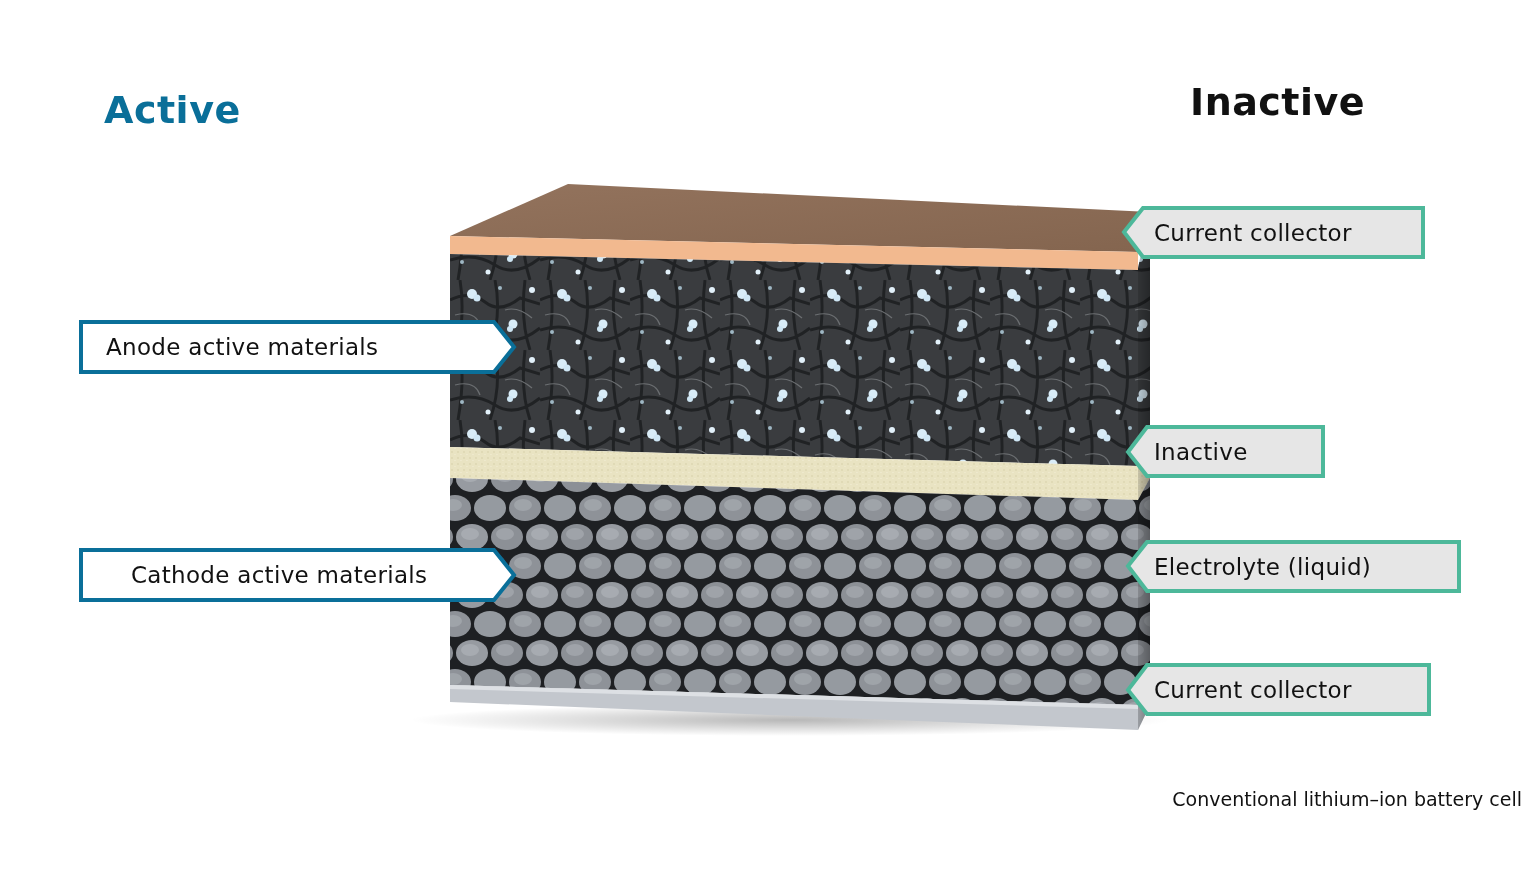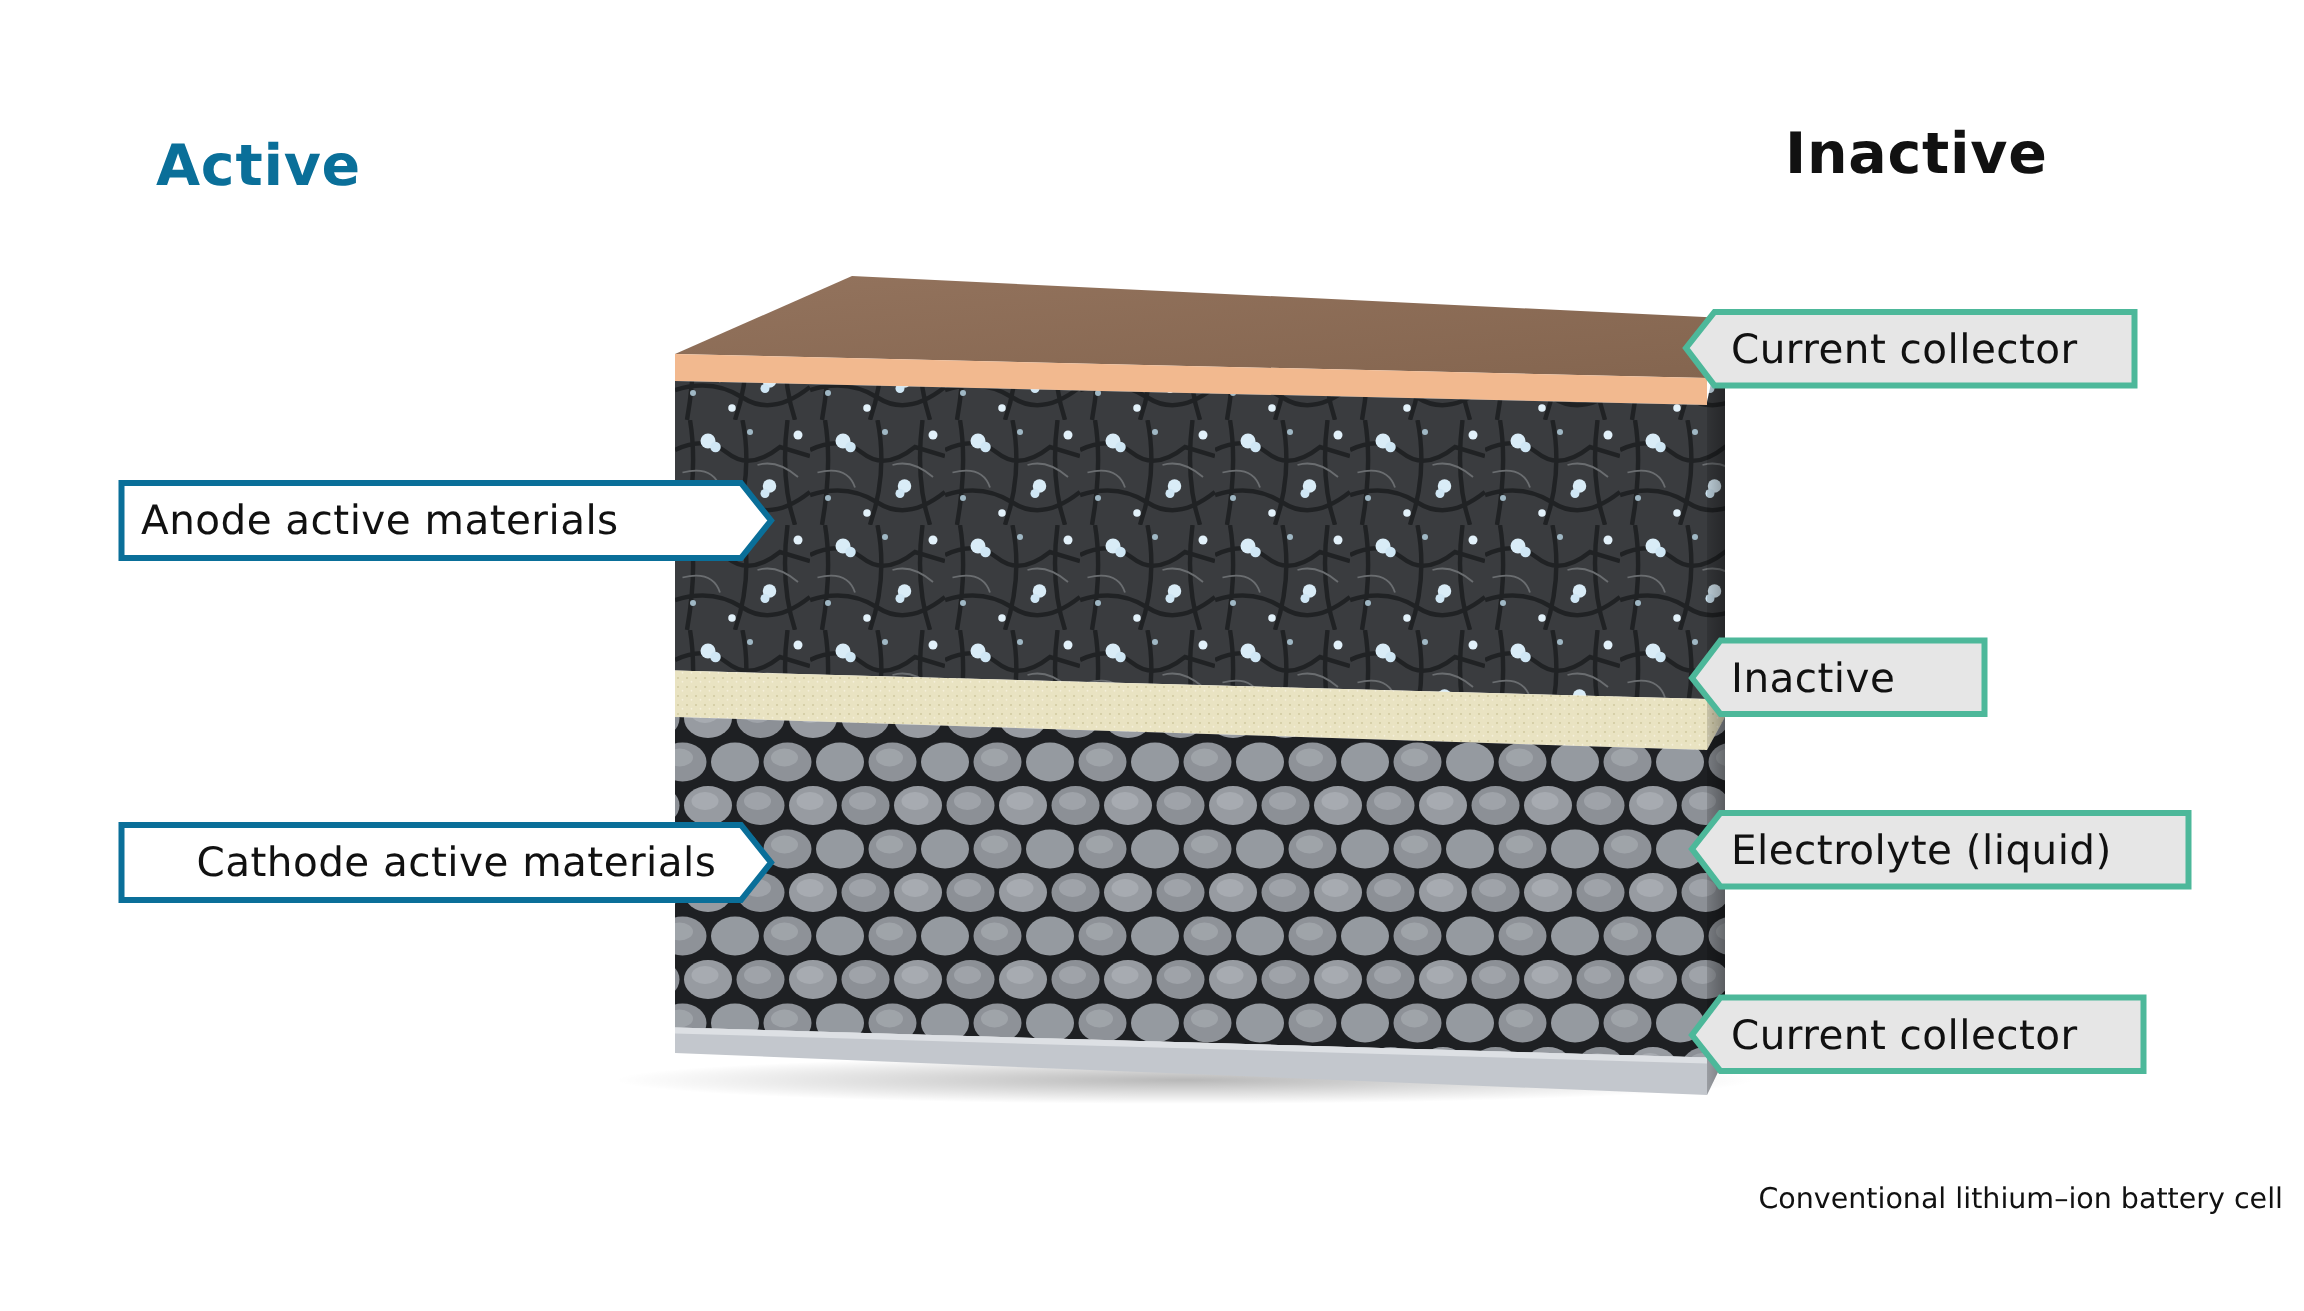--- a/index.html
+++ b/index.html
@@ -3,21 +3,21 @@
 <meta charset="utf-8">
 <style>
   html, body { margin: 0; padding: 0; background: #ffffff; }
   body { width: 1536px; height: 874px; position: relative; overflow: hidden;
          font-family: "DejaVu Sans", "Liberation Sans", sans-serif; }
   .heading { position: absolute; font-weight: bold; font-size: 38px; letter-spacing: 0.5px;
              font-family: "DejaVu Sans", sans-serif; }
   #active-heading { left: 104px; top: 88px; color: #0a6f99; }
   #inactive-heading { left: 1154px; top: 80px; color: #111111; margin-left: 36px; }
   #diagram { position: absolute; left: 0; top: 0; }
-  .label { position: absolute; font-family: "DejaVu Sans", sans-serif; font-size: 27px;
+  .label { position: absolute; font-family: "DejaVu Sans", sans-serif; font-size: 23px;
            color: #111; display: flex; align-items: center; white-space: nowrap;
            letter-spacing: 0.3px; }
   .label-text { position: relative; z-index: 2; }
   .caption { position: absolute; left: 0; width: 1522px; top: 788px; text-align: right;
              font-family: "DejaVu Sans", sans-serif; font-size: 19px; color: #111; }
 </style>
 </head>
 <body>
 
 <div class="heading" id="active-heading">Active</div>
@@ -107,21 +107,21 @@
     <polygon points="1147,427 1323,427 1323,476 1147,476 1128,452" fill="#e6e6e6" stroke="#4db89a" stroke-width="4"></polygon>
   </g>
   <g>
     <polygon points="1147,542 1459,542 1459,591 1147,591 1128,566" fill="#e6e6e6" stroke="#4db89a" stroke-width="4"></polygon>
   </g>
   <g>
     <polygon points="1147,665 1429,665 1429,714 1147,714 1128,690" fill="#e6e6e6" stroke="#4db89a" stroke-width="4"></polygon>
   </g>
 </svg>
 
-<div class="label" style="left:94px; top:326px; height:42px;">
+<div class="label" style="left:106px; top:326px; height:42px;">
   <span class="label-text">Anode active materials</span>
 </div>
 <div class="label" style="left:103px; top:554px; height:42px;margin-left:28px;">
   <span class="label-text">Cathode active materials</span>
 </div>
 <div class="label" style="left:1154px; top:212px; height:42px;">
   <span class="label-text">Current collector</span>
 </div>
 <div class="label" style="left:1154px; top:431px; height:42px;">
   <span class="label-text">Inactive</span>

